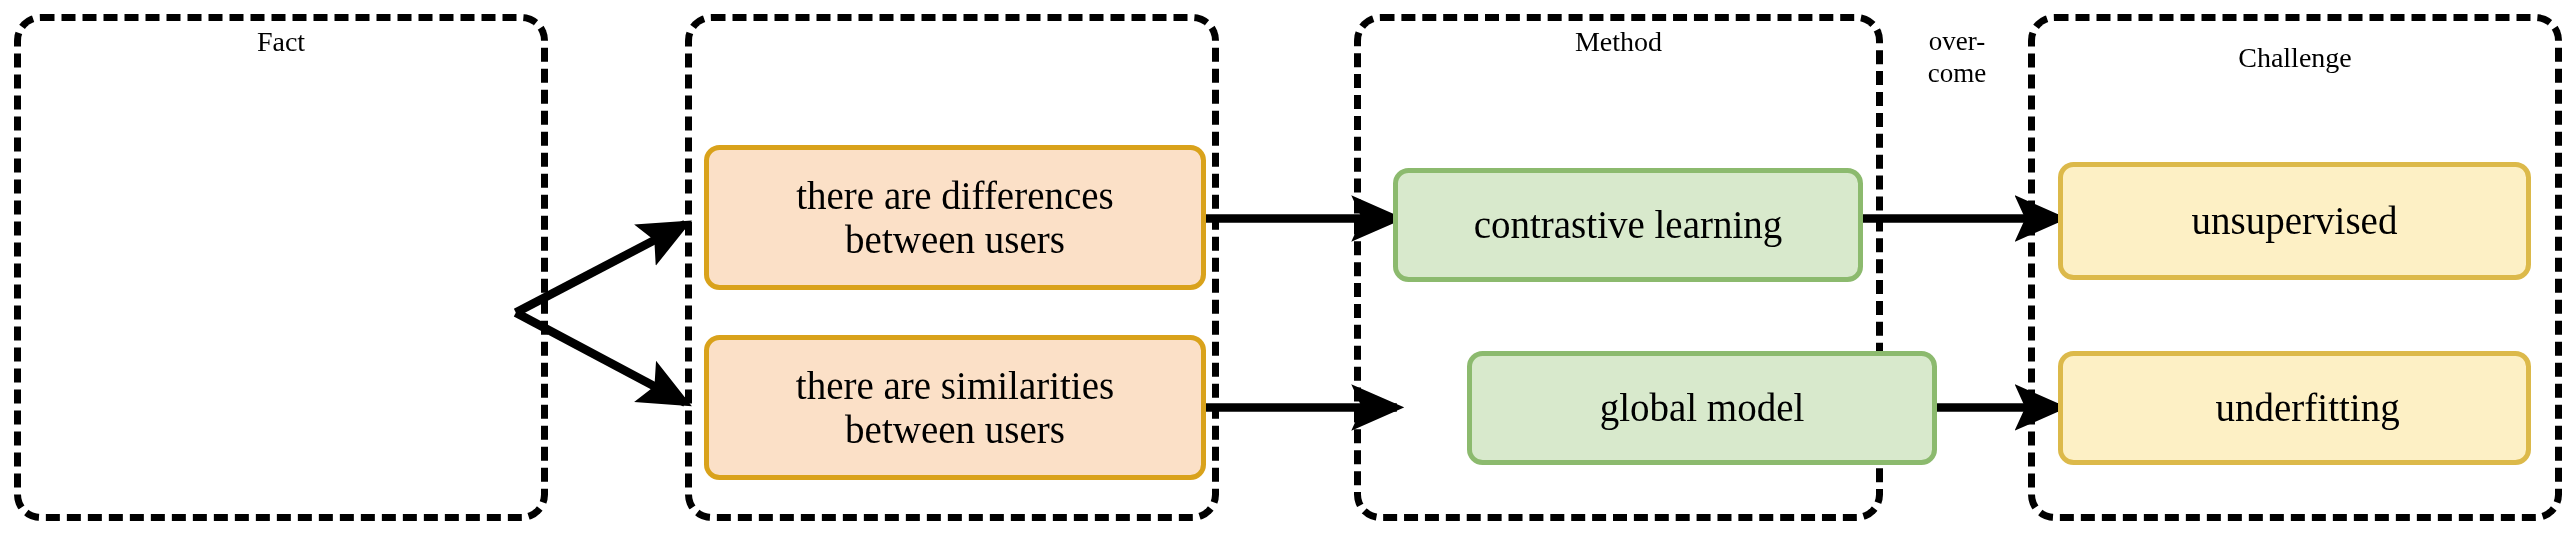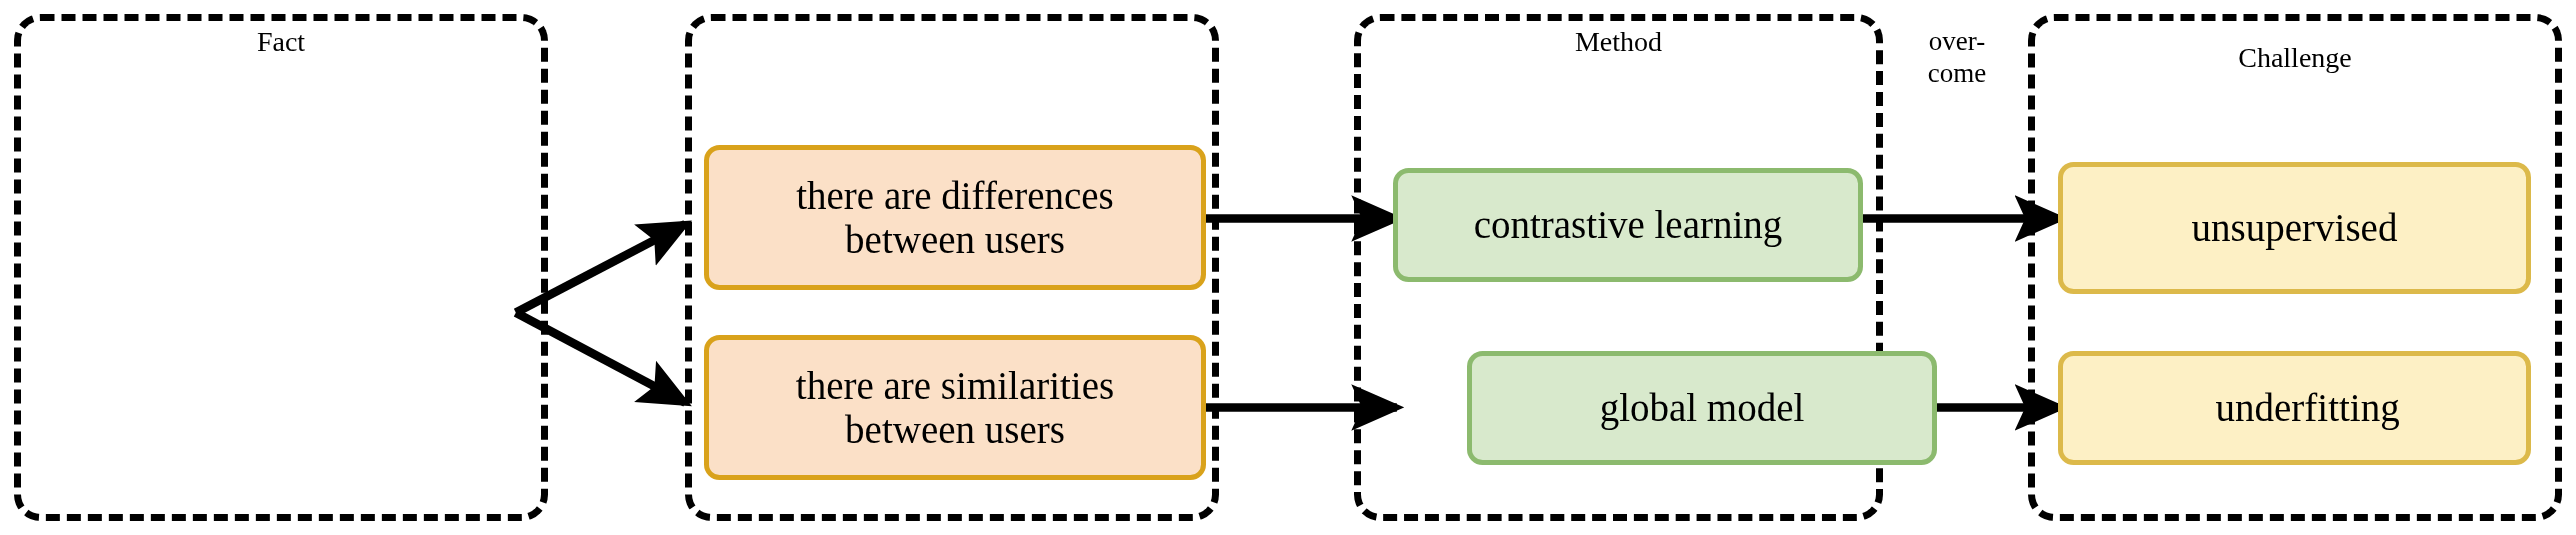--- a/index.html
+++ b/index.html
@@ -135,21 +135,21 @@
     <span class="node-text">global model</span>
   </div>
 
   <div class="edge-label" style="left:1883px; top:25px; width:148px;">over-
 come</div>
 
   <div class="group" style="left:2028px; top:14px; width:534px; height:507px;">
   </div>
   <div class="group-title" style="left:2028px; top:43px; width:534px;">Challenge</div>
 
-  <div class="node yellow" style="left:2058px; top:162px; width:473px; height:132px;font-family:Liberation Serif, serif;">
+  <div class="node yellow" style="left:2058px; top:162px; width:473px; height:118px;font-family:Liberation Serif, serif;">
     <span class="node-text">unsupervised</span>
   </div>
 
   <div class="node yellow" style="left:2058px; top:351px; width:473px; height:114px;padding-left:34px;">
     <span class="node-text">underfitting</span>
   </div>
 
 </div>
 
 

